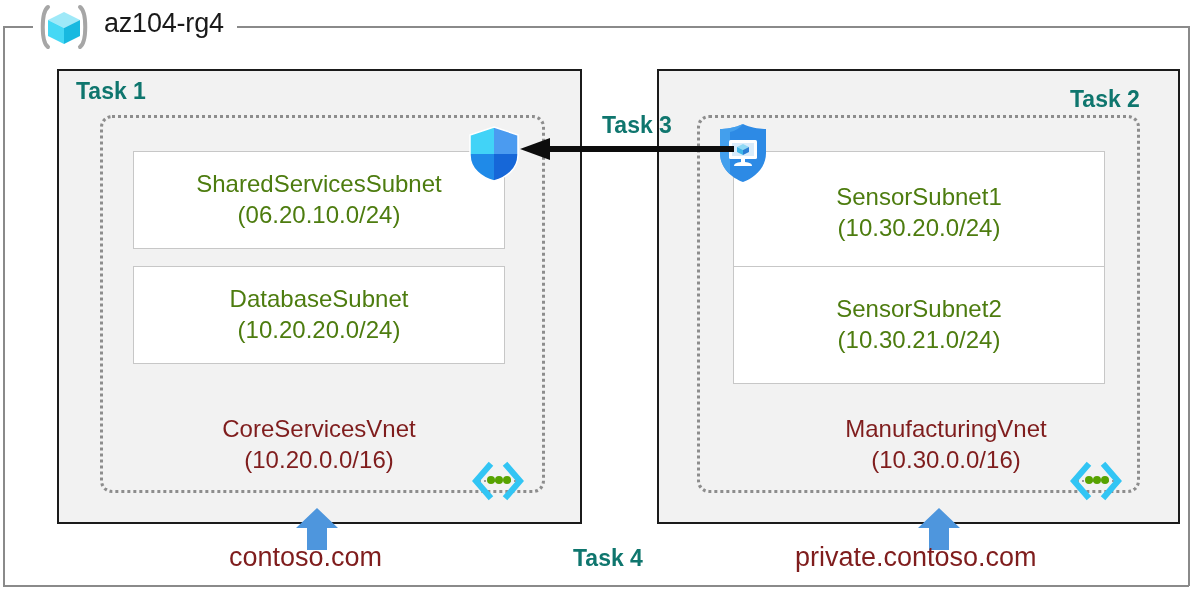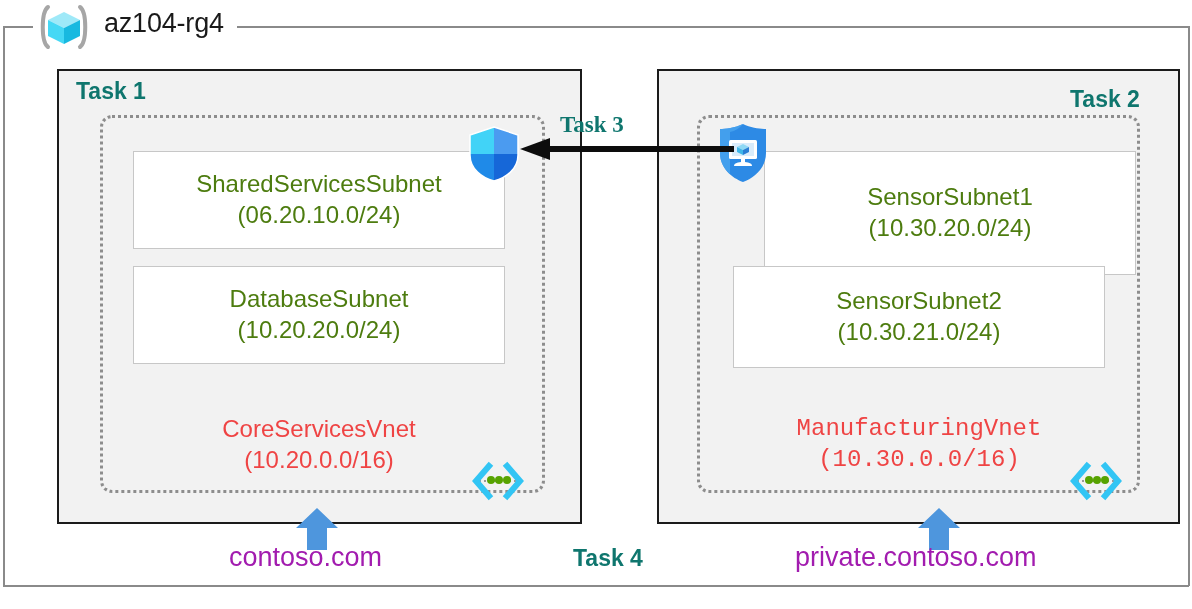--- a/index.html
+++ b/index.html
@@ -85,21 +85,21 @@
 
   .task-label {
     position: absolute;
     font-size: 23px;
     font-weight: bold;
     color: #0f766e;
     white-space: nowrap;
   }
   #task1-label { left: 76px;  top: 78px; }
   #task2-label { right: 20px; top: 78px; margin-top: 8px; }
-  #task3-label { left: 560px; top: 112px; font-family: Liberation Serif, serif; }
+  #task3-label { left: 602px; top: 112px; }
   #task4-label { left: 573px; top: 545px; }
 
   
   .vnet {
     position: absolute;
     border: 3px dotted #8d8d8d;
     border-radius: 12px;
     box-sizing: border-box;
     background: transparent;
   }
@@ -118,55 +118,55 @@
     justify-content: center;
   }
   .subnet-name, .subnet-cidr {
     font-size: 24px;
     color: #4d7c0f;
     line-height: 1.28;
     white-space: nowrap;
   }
   #subnet-shared   { left: 133px; top: 151px; width: 372px; height: 98px; }
   #subnet-database { left: 133px; top: 266px; width: 372px; height: 98px; }
-  #subnet-sensor1  { left: 764px; top: 151px; width: 372px; height: 124px; }
-  #subnet-sensor2  { left: 733px; top: 266px; width: 372px; height: 102px; }
+  #subnet-sensor1  { left: 733px; top: 151px; width: 372px; height: 124px; }
+  #subnet-sensor2  { left: 733px; top: 266px; width: 372px; height: 118px; }
 
   
   .vnet-caption {
     position: absolute;
     text-align: center;
     font-size: 24px;
-    color: #ef4444;
+    color: #7f1d1d;
     line-height: 1.3;
     white-space: nowrap;
   }
   #vnet1-caption { left: 133px; top: 413px; width: 372px; }
-  #vnet2-caption { left: 733px; top: 413px; width: 372px; font-family: Liberation Mono, monospace; }
+  #vnet2-caption { left: 760px; top: 413px; width: 372px; }
 
   
   .icon-abs { position: absolute; }
   #shield-icon-task1     { left: 466px; top: 125px; width: 56px; height: 58px; }
   #private-link-icon     { left: 716px; top: 122px; width: 54px; height: 62px; }
   #vnet-icon-1           { left: 470px; top: 461px; width: 56px; height: 42px; }
   #vnet-icon-2           { left: 1068px;top: 461px; width: 56px; height: 42px; }
 
   
   #task3-arrow { position: absolute; left: 520px; top: 133px; width: 214px; height: 32px; }
 
   
   .up-arrow { position: absolute; width: 42px; height: 42px; }
   #up-arrow-left  { left: 296px; top: 508px; }
   #up-arrow-right { left: 918px; top: 508px; }
 
   
   .domain-caption {
     position: absolute;
     font-size: 27px;
-    color: #a21caf;
+    color: #7f1d1d;
     white-space: nowrap;
   }
   #domain-left  { left: 229px; top: 542px; }
   #domain-right { left: 795px; top: 542px; }
 </style>
 </head>
 <body>
 
 <div id="canvas">
 

